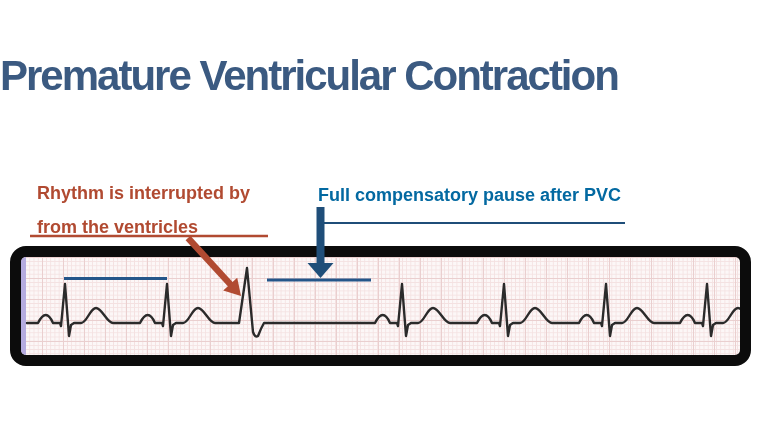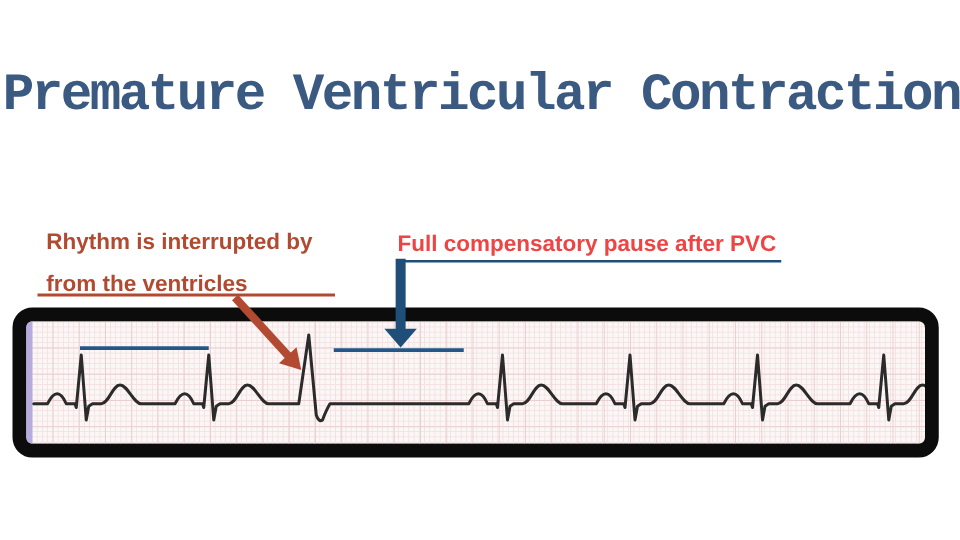--- a/index.html
+++ b/index.html
@@ -3,34 +3,34 @@
 <meta charset="utf-8">
 <style>
   html,body{margin:0;padding:0;}
   body{
     width:768px;height:432px;position:relative;overflow:hidden;
     background:#ffffff;
     font-family:"Liberation Sans", sans-serif;
   }
   .title{
     position:absolute;left:0;top:24px;width:768px;
-    text-align:right;
+    text-align:left;
     font-size:42px;font-weight:bold;letter-spacing:-2px;
-    color:#3b5a81;white-space:nowrap;font-family:Liberation Mono, monospace;
+    color:#3b5a81;white-space:nowrap;
   }
   .note{position:absolute;font-weight:bold;}
   .note-red{
     left:37px;top:171px;
     font-size:18px;line-height:21.5px;color:#b14a31;
   }
   .note-red span{display:block;margin-top:12px;}
   .note-blue{
     left:318px;top:185px;
-    font-size:18px;color:#ef4444;
-    border-bottom:2.5px solid #1f4e79;padding-bottom:2px;padding-right:4px;
+    font-size:18px;color:#0369a1;
+    border-bottom:2.5px solid #1f4e79;padding-bottom:16px;padding-right:4px;
   }
   .ecg-frame{
     position:absolute;left:10px;top:246px;width:741px;height:120px;
     box-sizing:border-box;
     border:11px solid #0c0c0c;border-radius:16px;
     background:#0c0c0c;
   }
   .ecg-paper{
     position:absolute;inset:0;border-radius:5px;overflow:hidden;
     background-color:#fcf7f7;

